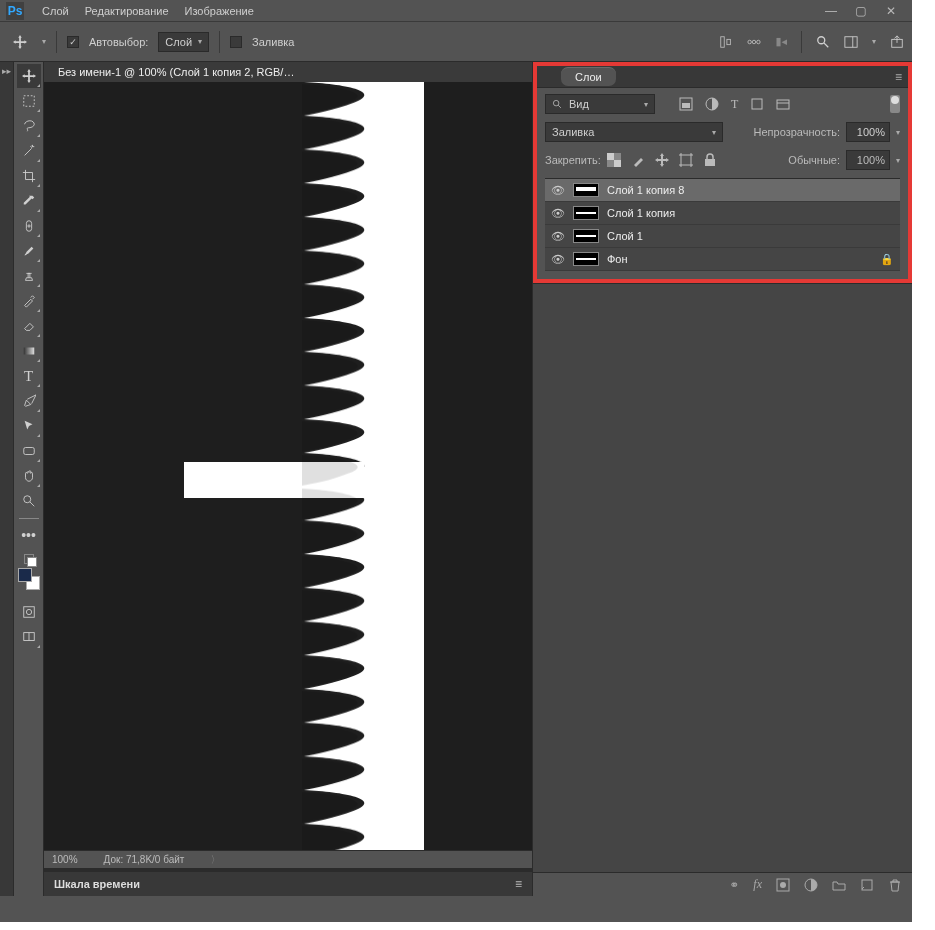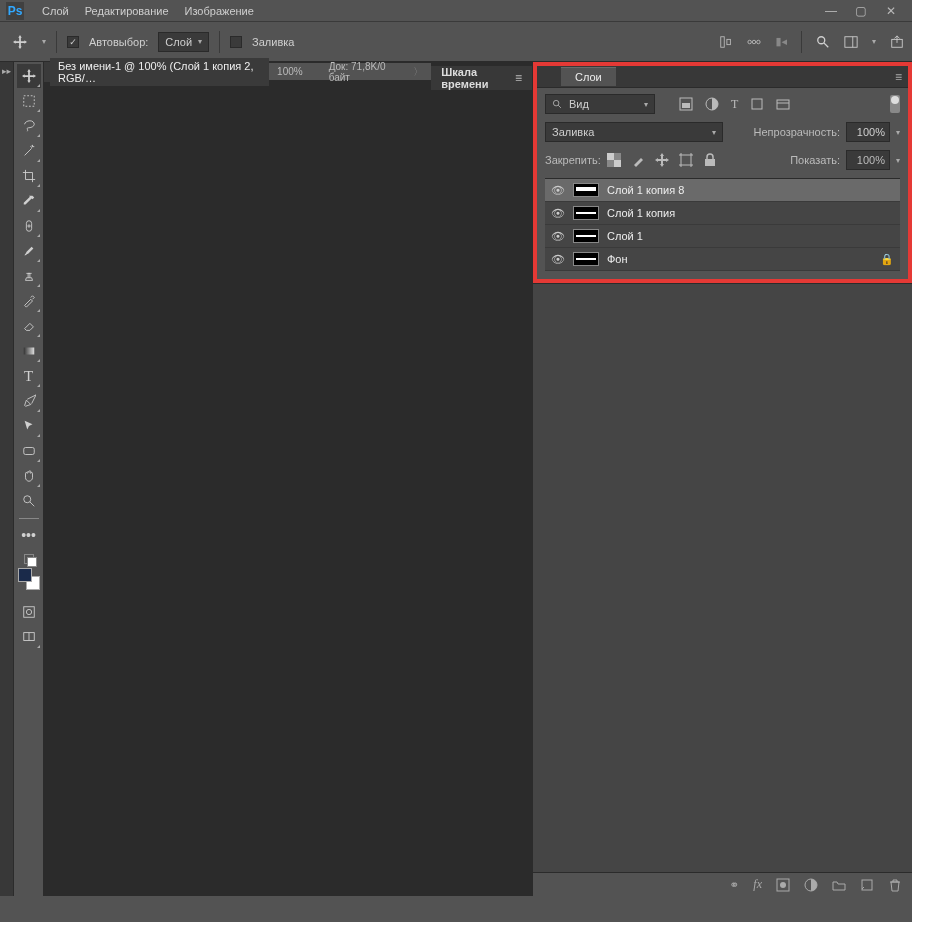--- a/index.html
+++ b/index.html
@@ -29,36 +29,36 @@
   .tool { width: 24px; height: 24px; display: flex; align-items: center; justify-content: center; color: #d0d0d0; font-size: 14px; margin-bottom: 1px; position: relative; }
   .tool.selected { background: #3a3a3a; }
   .tool .corner { position: absolute; right: 1px; bottom: 1px; width: 0; height: 0; border-left: 3px solid transparent; border-bottom: 3px solid #aaa; }
   .swatches { width: 22px; height: 22px; position: relative; margin-top: 4px; }
   .swatch-fg { position: absolute; left: 0; top: 0; width: 14px; height: 14px; background: #1a2a4a; border: 1px solid #aaa; }
   .swatch-bg { position: absolute; right: 0; bottom: 0; width: 14px; height: 14px; background: #fff; border: 1px solid #aaa; }
   .mini-swatch { width:10px; height:10px; border:1px solid #888; margin-top:6px; position:relative;}
   .mini-swatch .b { position:absolute; right:-4px; bottom:-4px; width:10px;height:10px;background:#fff;border:1px solid #888;}
 
   
-  .docarea { flex: 1; background: #2b2b2b; display: flex; flex-direction: row; position: relative; }
+  .docarea { flex: 1; background: #2b2b2b; display: flex; flex-direction: column; position: relative; }
   .doc-tabbar { height: 20px; background: #3a3a3a; display: flex; align-items: center; padding-left: 6px; }
   .doc-tab { background: #3a3a3a; color: #eee; padding: 2px 8px; font-size: 11px; }
   .canvas-wrap { flex: 1; background: #1e1e1e; position: relative; display: flex; align-items: center; justify-content: center; overflow:hidden;}
   .canvas-rect { position: absolute; left: 140px; top: 380px; width: 180px; height: 36px; background: #fff; }
   .torn-edge { position: absolute; top: 0; bottom: 0; left: 240px; width: 140px; pointer-events: none; }
   .torn-edge svg { width: 100%; height: 100%; }
   .doc-status { height: 18px; background: #535353; color: #bbb; display: flex; align-items: center; padding: 0 8px; font-size: 10px; gap: 26px; border-top:1px solid #2b2b2b;}
   .timeline-bar { height: 24px; background: #383838; display: flex; align-items: center; padding: 0 10px; color: #ddd; justify-content: space-between; margin-top:4px;}
   .hamburger { font-size: 12px; color: #bbb; }
 
   
   .rightcol { width: 380px; background: #535353; display: flex; flex-direction: column; border-left: 1px solid #2b2b2b; }
   .layers-callout { border: 4px solid #e53935; margin: 0px; background: #535353; }
   .panel-tabbar { display: flex; align-items: center; height: 22px; border-bottom: 1px solid #2b2b2b; background:#383838; padding-right:6px;}
-  .panel-tab { background: #535353; padding: 3px 14px 3px 14px; color: #eee; margin-left:24px; border-top:1px solid #6a6a6a;}
+  .panel-tab { background: #535353; padding: 3px 14px 3px 14px; color: #eee; margin-left:24px; border-top:1px solid #6a6a6a;border-radius:7px;}
   .panel-menu { margin-left: auto; color: #aaa; }
   .panel-body { padding: 6px 8px 8px 8px; }
   .row { display: flex; align-items: center; gap: 6px; margin-bottom: 8px; }
   .search-kind { width: 110px; text-align: center; }
   .filter-icons { display: flex; gap: 12px; margin-left: 18px; color:#bbb;}
   .filter-icons span { font-size:12px; }
   .toggle { width: 10px; height: 18px; background: #888; border-radius: 2px; margin-left: auto; position:relative;}
   .toggle::after { content:""; position:absolute; top:1px; left:1px; width:8px; height:8px; background:#ddd; border-radius:50%;}
   .blend-select { flex: 0 0 178px; }
   .opacity-label { margin-left: auto; color:#bbb;}
@@ -420,21 +420,21 @@
                     <path d="M2 0v2M12 0v2M2 14v-2M12 14v-2M0 2h2M0 12h2M14 2h-2M14 12h-2" stroke="#bbb"></path>
                   </svg>
                 </span>
               <span>
                   <svg class="ic" viewBox="0 0 12 14">
                     <rect x="1" y="6" width="10" height="7" fill="#bbb"></rect>
                     <path d="M3 6V4a3 3 0 016 0v2" fill="none" stroke="#bbb" stroke-width="1.5"></path>
                   </svg>
                 </span>
             </div>
-            <span class="opacity-label">Показать:</span>
+            <span class="opacity-label">Обычные:</span>
             <div class="pct-input">
                 <span>100%</span>
               </div>
             <span class="caret" style="font-size:8px;color:#aaa">▾</span>
           </div>
 
           <div class="layer-list">
             <div class="layer selected">
               <span class="eye">👁</span>
               <span class="thumb sel">

